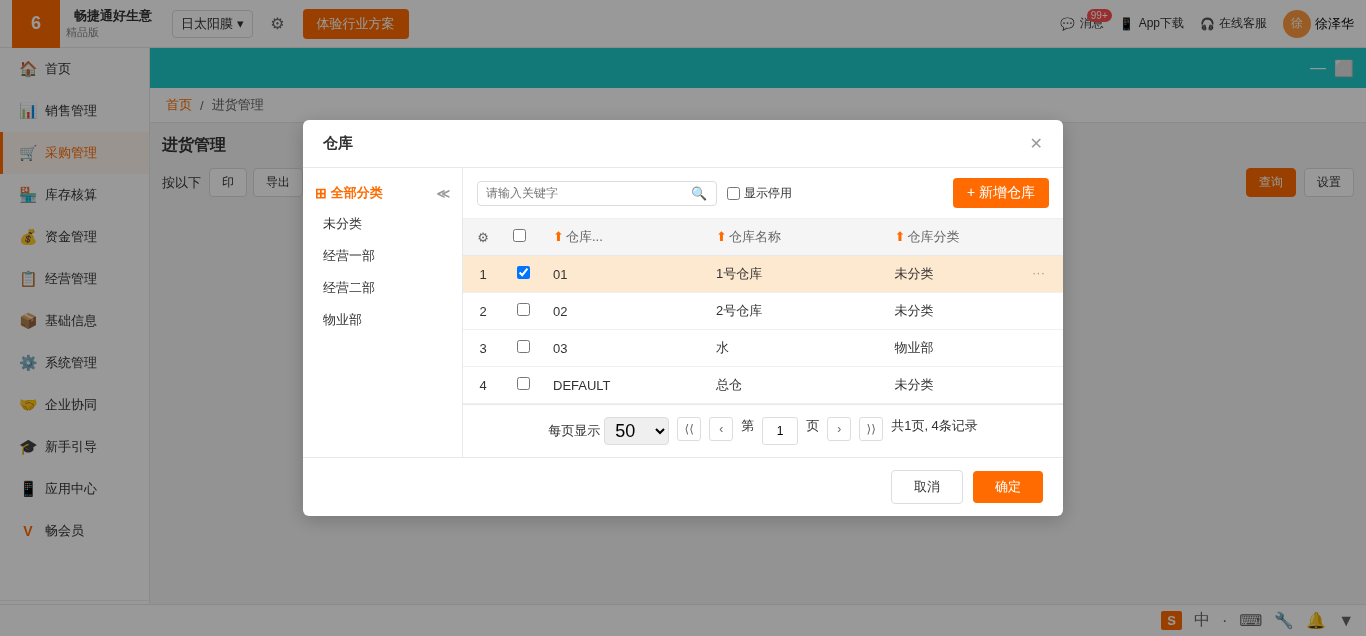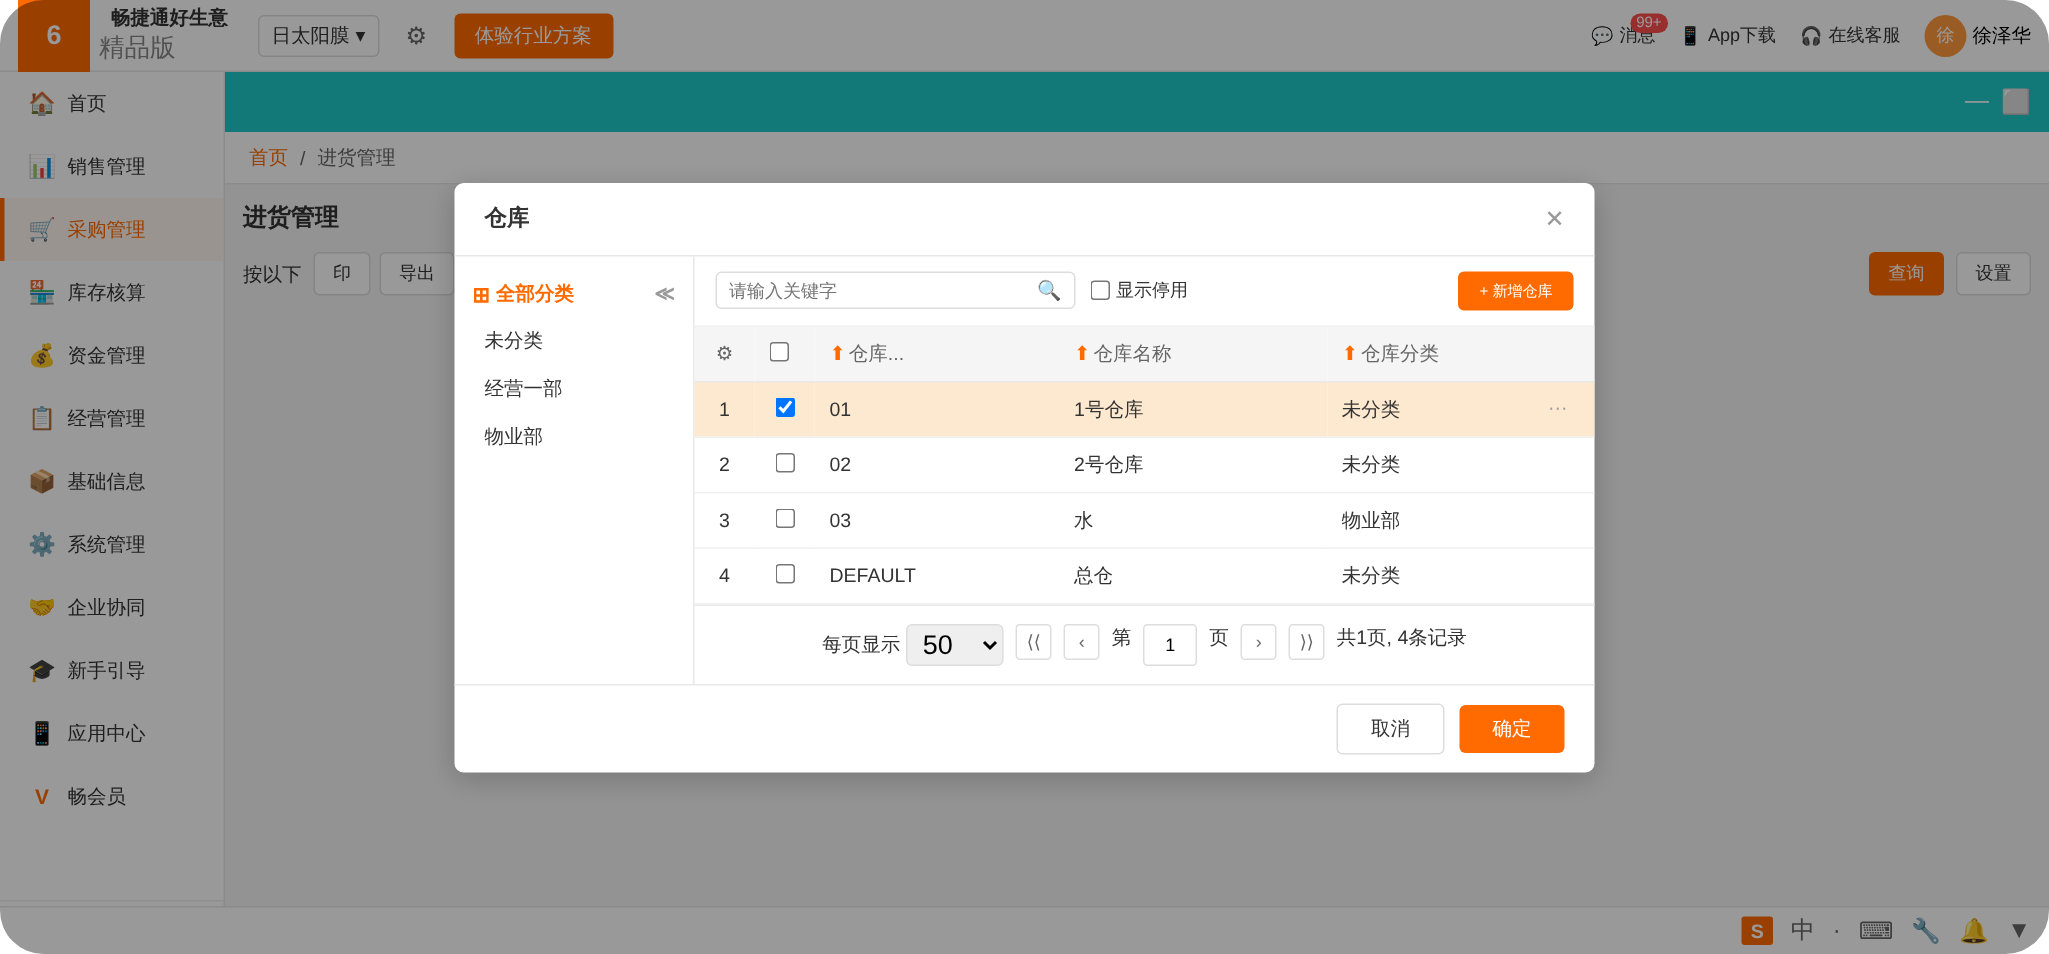--- a/index.html
+++ b/index.html
@@ -23,21 +23,21 @@
       color: white; font-size: 18px; font-weight: bold;
       flex-shrink: 0;
     }
     .brand-title {
       margin-left: 8px;
       font-size: 13px;
       color: #333;
       font-weight: bold;
     }
     .brand-subtitle {
-      font-size: 17px;
+      font-size: 11px;
       color: #888;
     }
     .header-center {
       flex: 1;
       display: flex;
       align-items: center;
       padding-left: 20px;
       gap: 10px;
     }
     .store-selector {
@@ -114,21 +114,21 @@
     .toolbar-btn {
       padding: 5px 12px; border: 1px solid #ddd; border-radius: 4px;
       background: white; cursor: pointer; font-size: 12px; color: #333;
     }
     .toolbar-btn.primary { background: #ff6b00; color: white; border-color: #ff6b00; }
 
     
     .dialog-overlay {
       position: fixed; top: 0; left: 0; right: 0; bottom: 0;
       background: rgba(0,0,0,0.4); z-index: 100;
-      display: flex; align-items: center; justify-content: center; border-radius: 29px;
+      display: flex; align-items: center; justify-content: center;
     }
     .dialog {
       background: white; border-radius: 6px; width: 760px;
       box-shadow: 0 4px 20px rgba(0,0,0,0.2);
       display: flex; flex-direction: column;
       max-height: 580px;
     }
     .dialog-header {
       display: flex; align-items: center; justify-content: space-between;
       padding: 14px 20px; border-bottom: 1px solid #e8e8e8;
@@ -164,21 +164,21 @@
     }
     .search-input-wrap input {
       border: none; outline: none; font-size: 12px; color: #333; width: 100%;
       background: transparent;
     }
     .checkbox-label {
       display: flex; gap: 4px; font-size: 12px; color: #333;
     }
     .add-warehouse-btn {
       background: #ff6b00; color: white; border: none; border-radius: 4px;
-      padding: 6px 14px; cursor: pointer; font-size: 10px; margin-left: auto;
+      padding: 6px 14px; cursor: pointer; font-size: 14px; margin-left: auto;
       white-space: nowrap;
     }
 
     
     .data-table {
       flex: 1; overflow: auto;
     }
     table { width: 100%; border-collapse: collapse; font-size: 13px; }
     thead tr { background: #f5f5f5; }
     thead th {
@@ -387,20 +387,21 @@
     <div class="dialog-body">
 
       <div class="cat-sidebar">
         <div class="cat-header">
           <span style="font-size:14px;">⊞</span>
           <span style="flex:1;margin-left:4px;">全部分类</span>
           <span style="color:#999;">≪</span>
         </div>
         <div class="cat-item">未分类</div>
         <div class="cat-item">经营一部</div>
+        <div class="cat-item">经营二部</div>
         <div class="cat-item">物业部</div>
       </div>
 
       <div class="table-area">
 
         <div class="table-toolbar">
           <div class="search-input-wrap">
             <input type="text" placeholder="请输入关键字" style="">
             <span style="color:#999;">🔍</span>
           </div>

